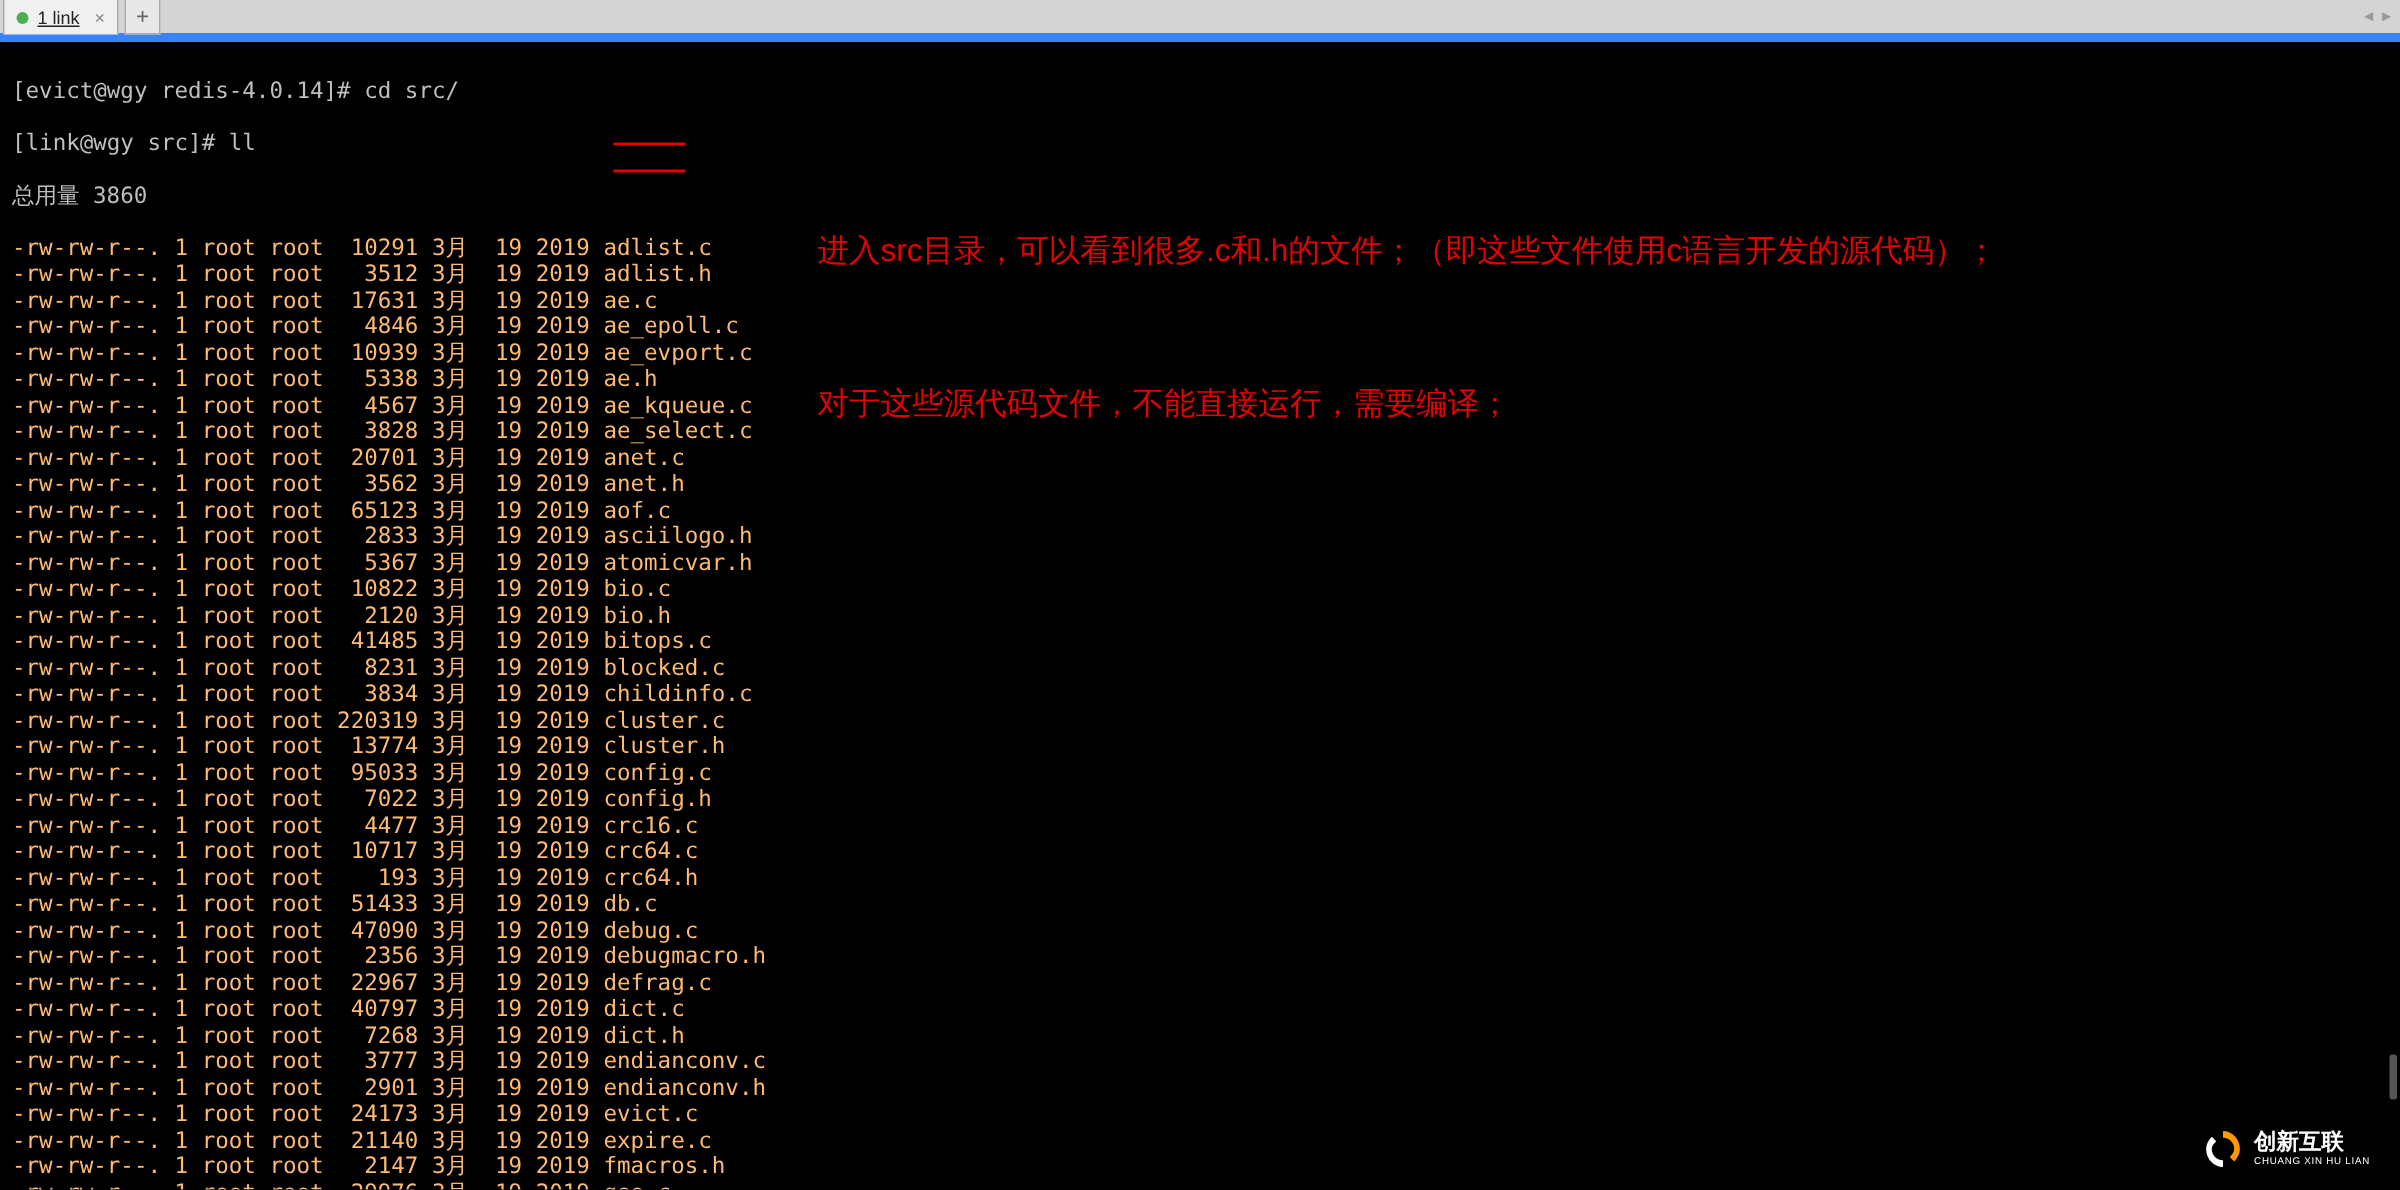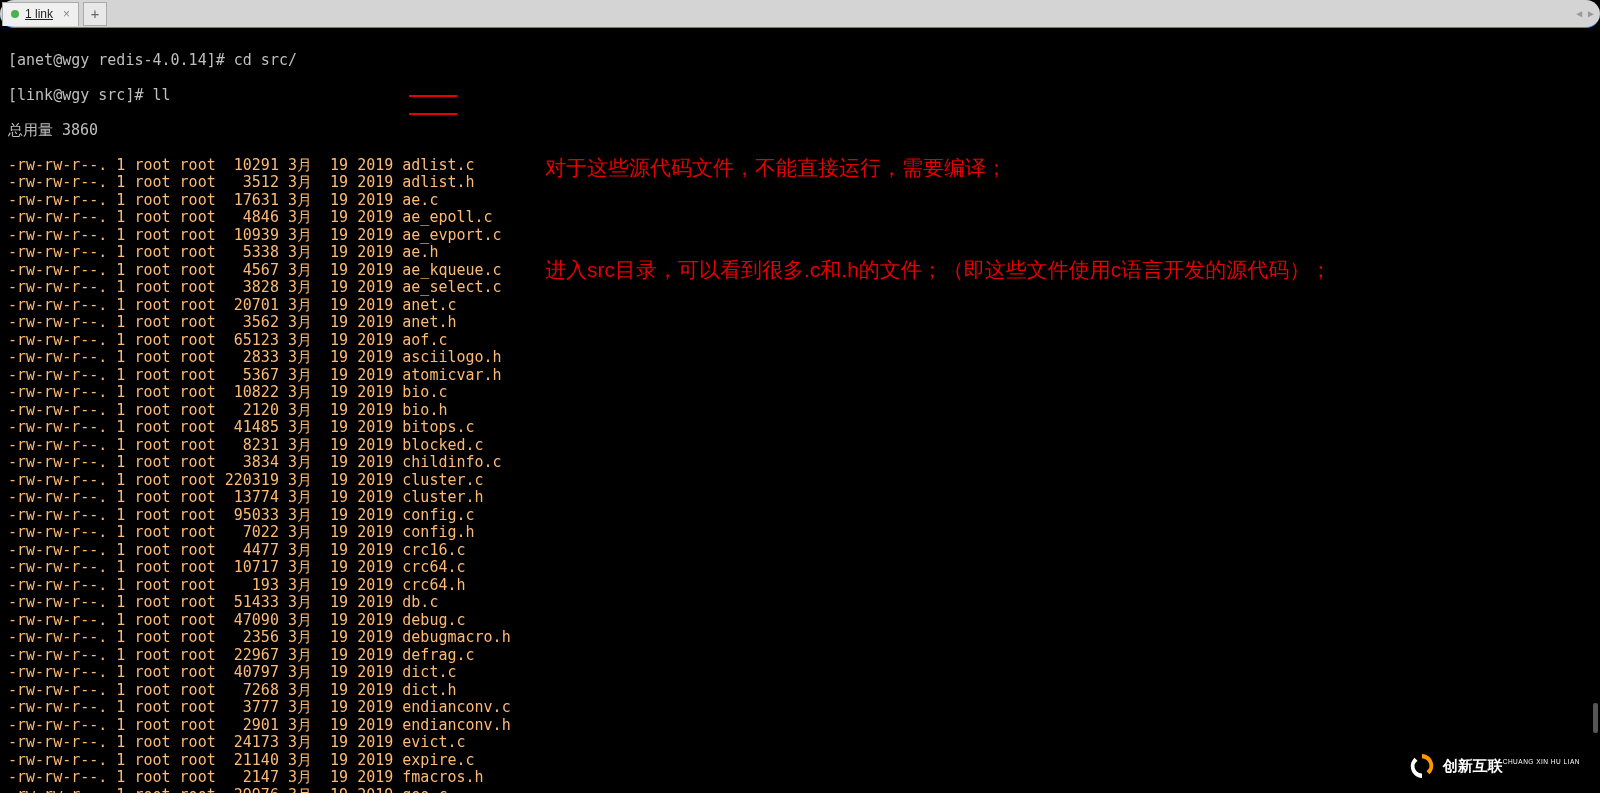--- a/index.html
+++ b/index.html
@@ -9,22 +9,21 @@
       width: 1600px;
       height: 793px;
       overflow: hidden;
       position: relative;
     }
     .tab-bar {
       background: #d4d4d4;
       height: 28px;
       display: flex;
       align-items: center;
-      border-bottom: 1px solid #3b82f6;
-      border-radius: 14px;
+      border-bottom: 6px solid #3b82f6;
     }
     .tab {
       display: flex;
       align-items: center;
       background: #f0f0f0;
       height: 24px;
       padding: 0 8px;
       border: 1px solid #aaa;
       border-bottom: none;
       margin-left: 2px;
@@ -111,21 +110,21 @@
       gap: 6px;
     }
     .wm-logo {
       width: 30px;
       height: 30px;
       position: relative;
     }
     .wm-logo svg { width: 100%; height: 100%; }
     .wm-text {
       display: flex;
-      flex-direction: row;
+      flex-direction: column;
       line-height: 1.1;
     }
     .wm-cn {
       color: #fff;
       font-family: "Microsoft YaHei", Arial, sans-serif;
       font-size: 15px;
       font-weight: bold;
     }
     .wm-en {
       color: #fff;
@@ -155,29 +154,29 @@
   <div class="tab-add">
     <span>+</span>
   </div>
   <div class="tab-nav">
     <span>◄</span>
     <span>►</span>
   </div>
 </div>
 
 <div class="terminal">
-<div class="prompt-line">[anet@wgy redis-4.0.14]# cd src/</div>
+<div class="prompt-line">[evict@wgy redis-4.0.14]# cd src/</div>
 <div class="prompt-line">[link@wgy src]# ll</div>
 <div class="prompt-line">总用量 3860</div>
 <div id="ls-rows"><div class="ls-row">-rw-rw-r--. 1 root root  10291 3月  19 2019 adlist.c</div><div class="ls-row">-rw-rw-r--. 1 root root   3512 3月  19 2019 adlist.h</div><div class="ls-row">-rw-rw-r--. 1 root root  17631 3月  19 2019 ae.c</div><div class="ls-row">-rw-rw-r--. 1 root root   4846 3月  19 2019 ae_epoll.c</div><div class="ls-row">-rw-rw-r--. 1 root root  10939 3月  19 2019 ae_evport.c</div><div class="ls-row">-rw-rw-r--. 1 root root   5338 3月  19 2019 ae.h</div><div class="ls-row">-rw-rw-r--. 1 root root   4567 3月  19 2019 ae_kqueue.c</div><div class="ls-row">-rw-rw-r--. 1 root root   3828 3月  19 2019 ae_select.c</div><div class="ls-row">-rw-rw-r--. 1 root root  20701 3月  19 2019 anet.c</div><div class="ls-row">-rw-rw-r--. 1 root root   3562 3月  19 2019 anet.h</div><div class="ls-row">-rw-rw-r--. 1 root root  65123 3月  19 2019 aof.c</div><div class="ls-row">-rw-rw-r--. 1 root root   2833 3月  19 2019 asciilogo.h</div><div class="ls-row">-rw-rw-r--. 1 root root   5367 3月  19 2019 atomicvar.h</div><div class="ls-row">-rw-rw-r--. 1 root root  10822 3月  19 2019 bio.c</div><div class="ls-row">-rw-rw-r--. 1 root root   2120 3月  19 2019 bio.h</div><div class="ls-row">-rw-rw-r--. 1 root root  41485 3月  19 2019 bitops.c</div><div class="ls-row">-rw-rw-r--. 1 root root   8231 3月  19 2019 blocked.c</div><div class="ls-row">-rw-rw-r--. 1 root root   3834 3月  19 2019 childinfo.c</div><div class="ls-row">-rw-rw-r--. 1 root root 220319 3月  19 2019 cluster.c</div><div class="ls-row">-rw-rw-r--. 1 root root  13774 3月  19 2019 cluster.h</div><div class="ls-row">-rw-rw-r--. 1 root root  95033 3月  19 2019 config.c</div><div class="ls-row">-rw-rw-r--. 1 root root   7022 3月  19 2019 config.h</div><div class="ls-row">-rw-rw-r--. 1 root root   4477 3月  19 2019 crc16.c</div><div class="ls-row">-rw-rw-r--. 1 root root  10717 3月  19 2019 crc64.c</div><div class="ls-row">-rw-rw-r--. 1 root root    193 3月  19 2019 crc64.h</div><div class="ls-row">-rw-rw-r--. 1 root root  51433 3月  19 2019 db.c</div><div class="ls-row">-rw-rw-r--. 1 root root  47090 3月  19 2019 debug.c</div><div class="ls-row">-rw-rw-r--. 1 root root   2356 3月  19 2019 debugmacro.h</div><div class="ls-row">-rw-rw-r--. 1 root root  22967 3月  19 2019 defrag.c</div><div class="ls-row">-rw-rw-r--. 1 root root  40797 3月  19 2019 dict.c</div><div class="ls-row">-rw-rw-r--. 1 root root   7268 3月  19 2019 dict.h</div><div class="ls-row">-rw-rw-r--. 1 root root   3777 3月  19 2019 endianconv.c</div><div class="ls-row">-rw-rw-r--. 1 root root   2901 3月  19 2019 endianconv.h</div><div class="ls-row">-rw-rw-r--. 1 root root  24173 3月  19 2019 evict.c</div><div class="ls-row">-rw-rw-r--. 1 root root  21140 3月  19 2019 expire.c</div><div class="ls-row">-rw-rw-r--. 1 root root   2147 3月  19 2019 fmacros.h</div><div class="ls-row">-rw-rw-r--. 1 root root  29976 3月  19 2019 geo.c</div></div>
 <div class="underline u1"></div>
 <div class="underline u2"></div>
 <div class="annotation">
+  <div>进入src目录，可以看到很多.c和.h的文件；（即这些文件使用c语言开发的源代码）；</div>
   <div>对于这些源代码文件，不能直接运行，需要编译；</div>
-  <div>进入src目录，可以看到很多.c和.h的文件；（即这些文件使用c语言开发的源代码）；</div>
 </div>
 </div>
 
 <div class="scroll-thumb"></div>
 
 <div class="watermark">
   <div class="wm-logo">
     <svg viewBox="0 0 40 40">
       <path d="M20 4 C28 4 35 11 35 20 C35 24 33 28 30 31 L26 27 C28 25 30 23 30 20 C30 14 25 10 20 10 Z" fill="#ff9800"></path>
       <path d="M20 36 C12 36 5 29 5 20 C5 16 7 12 10 9 L14 13 C12 15 10 17 10 20 C10 26 15 30 20 30 Z" fill="#fff"></path>

